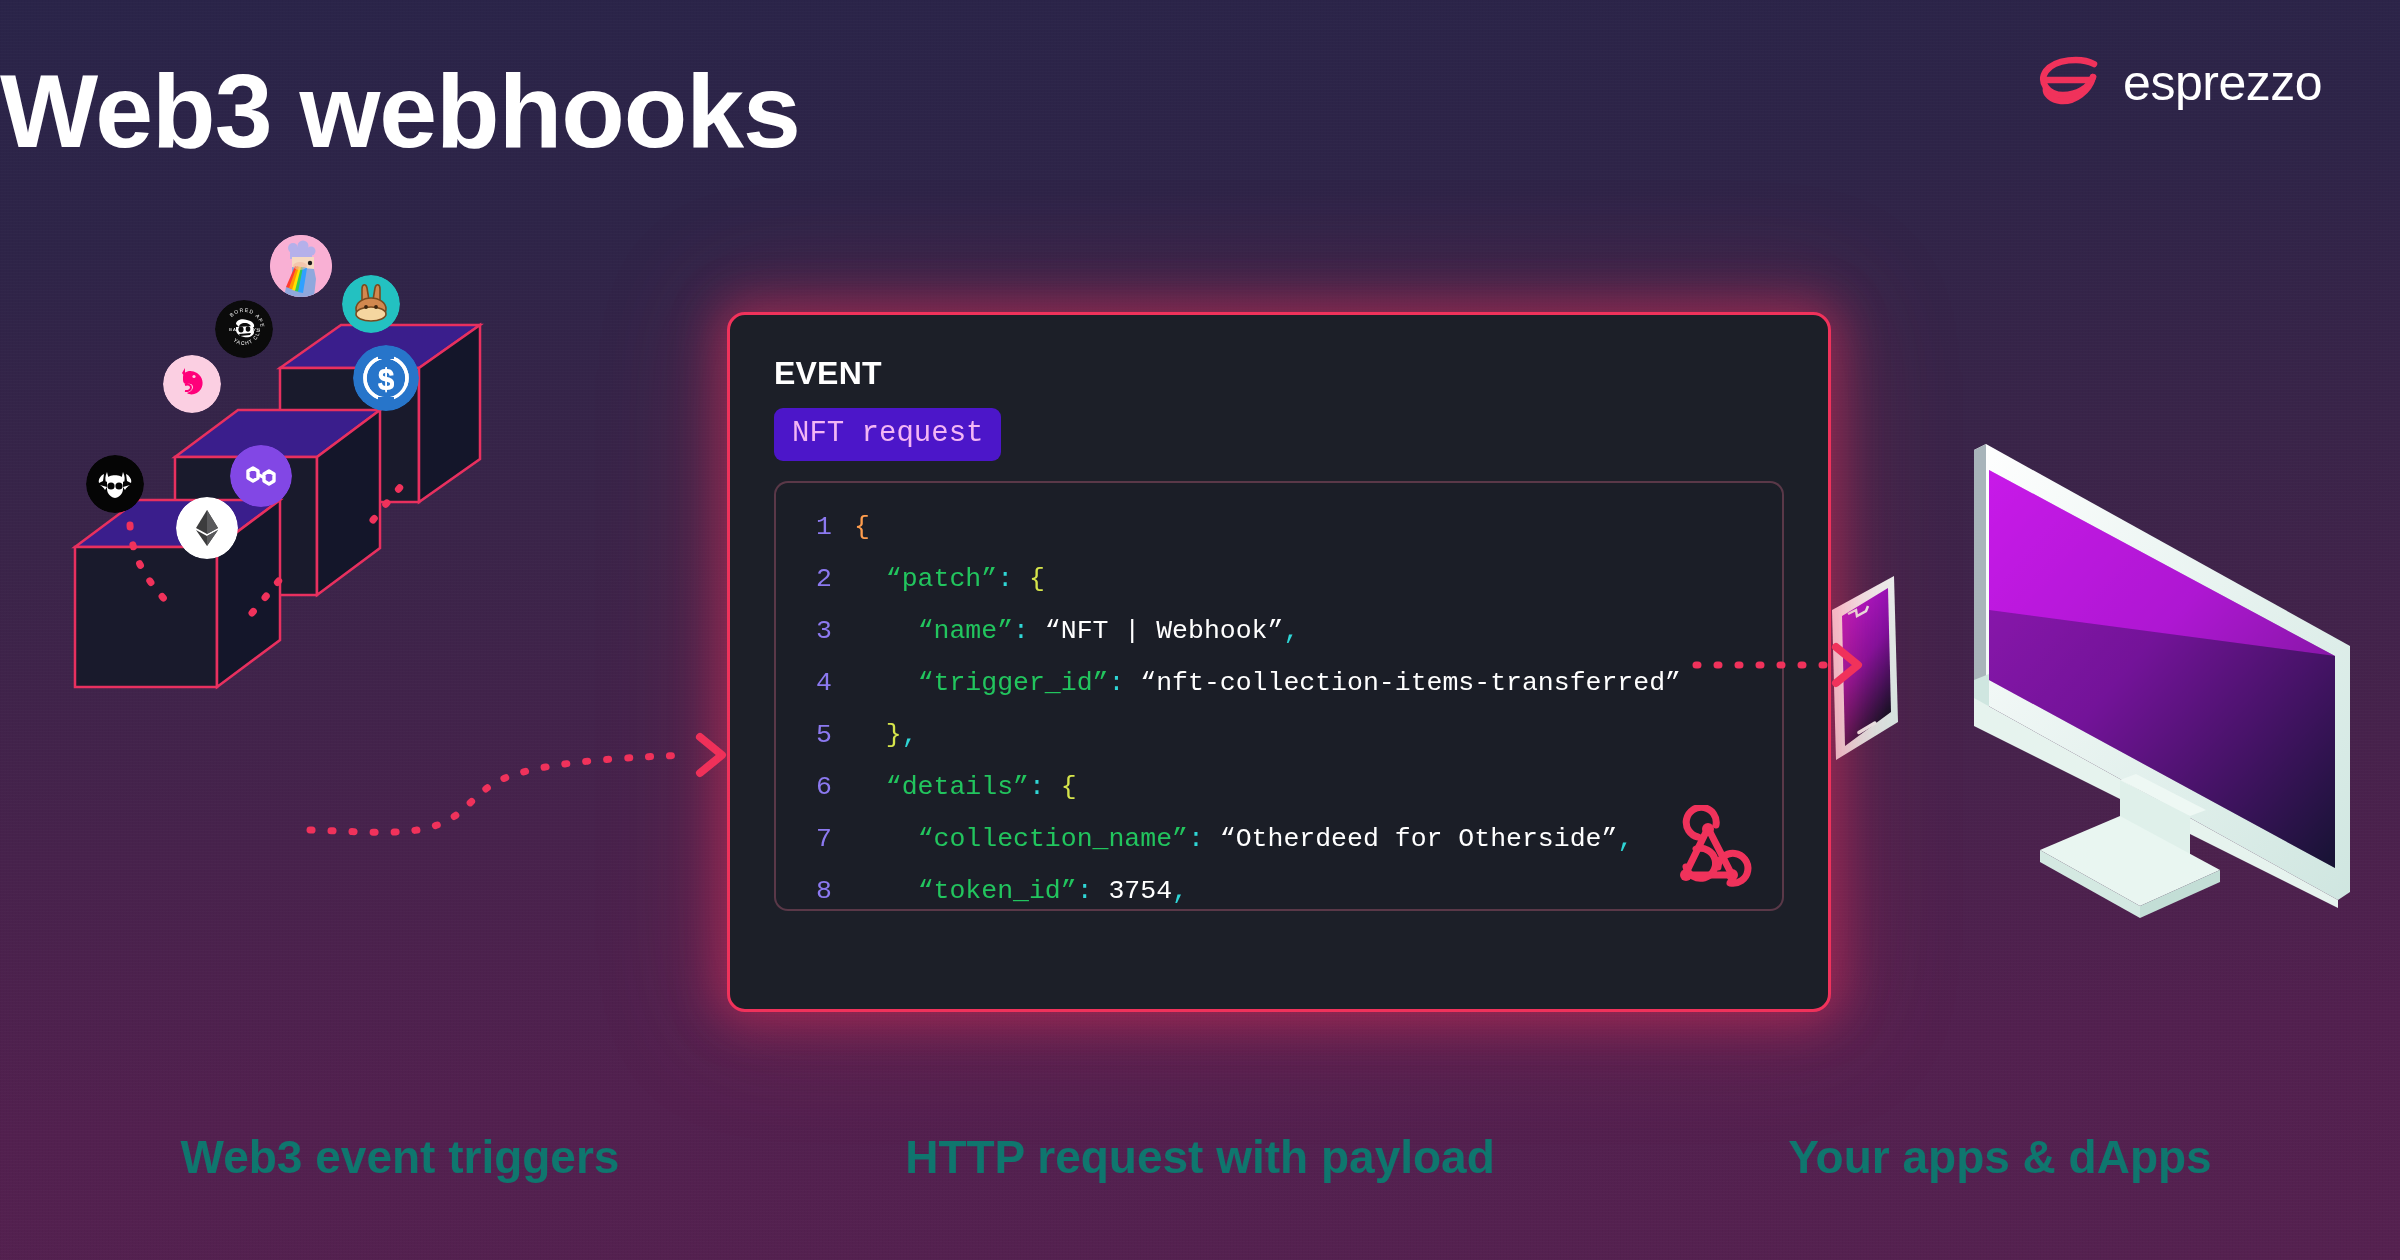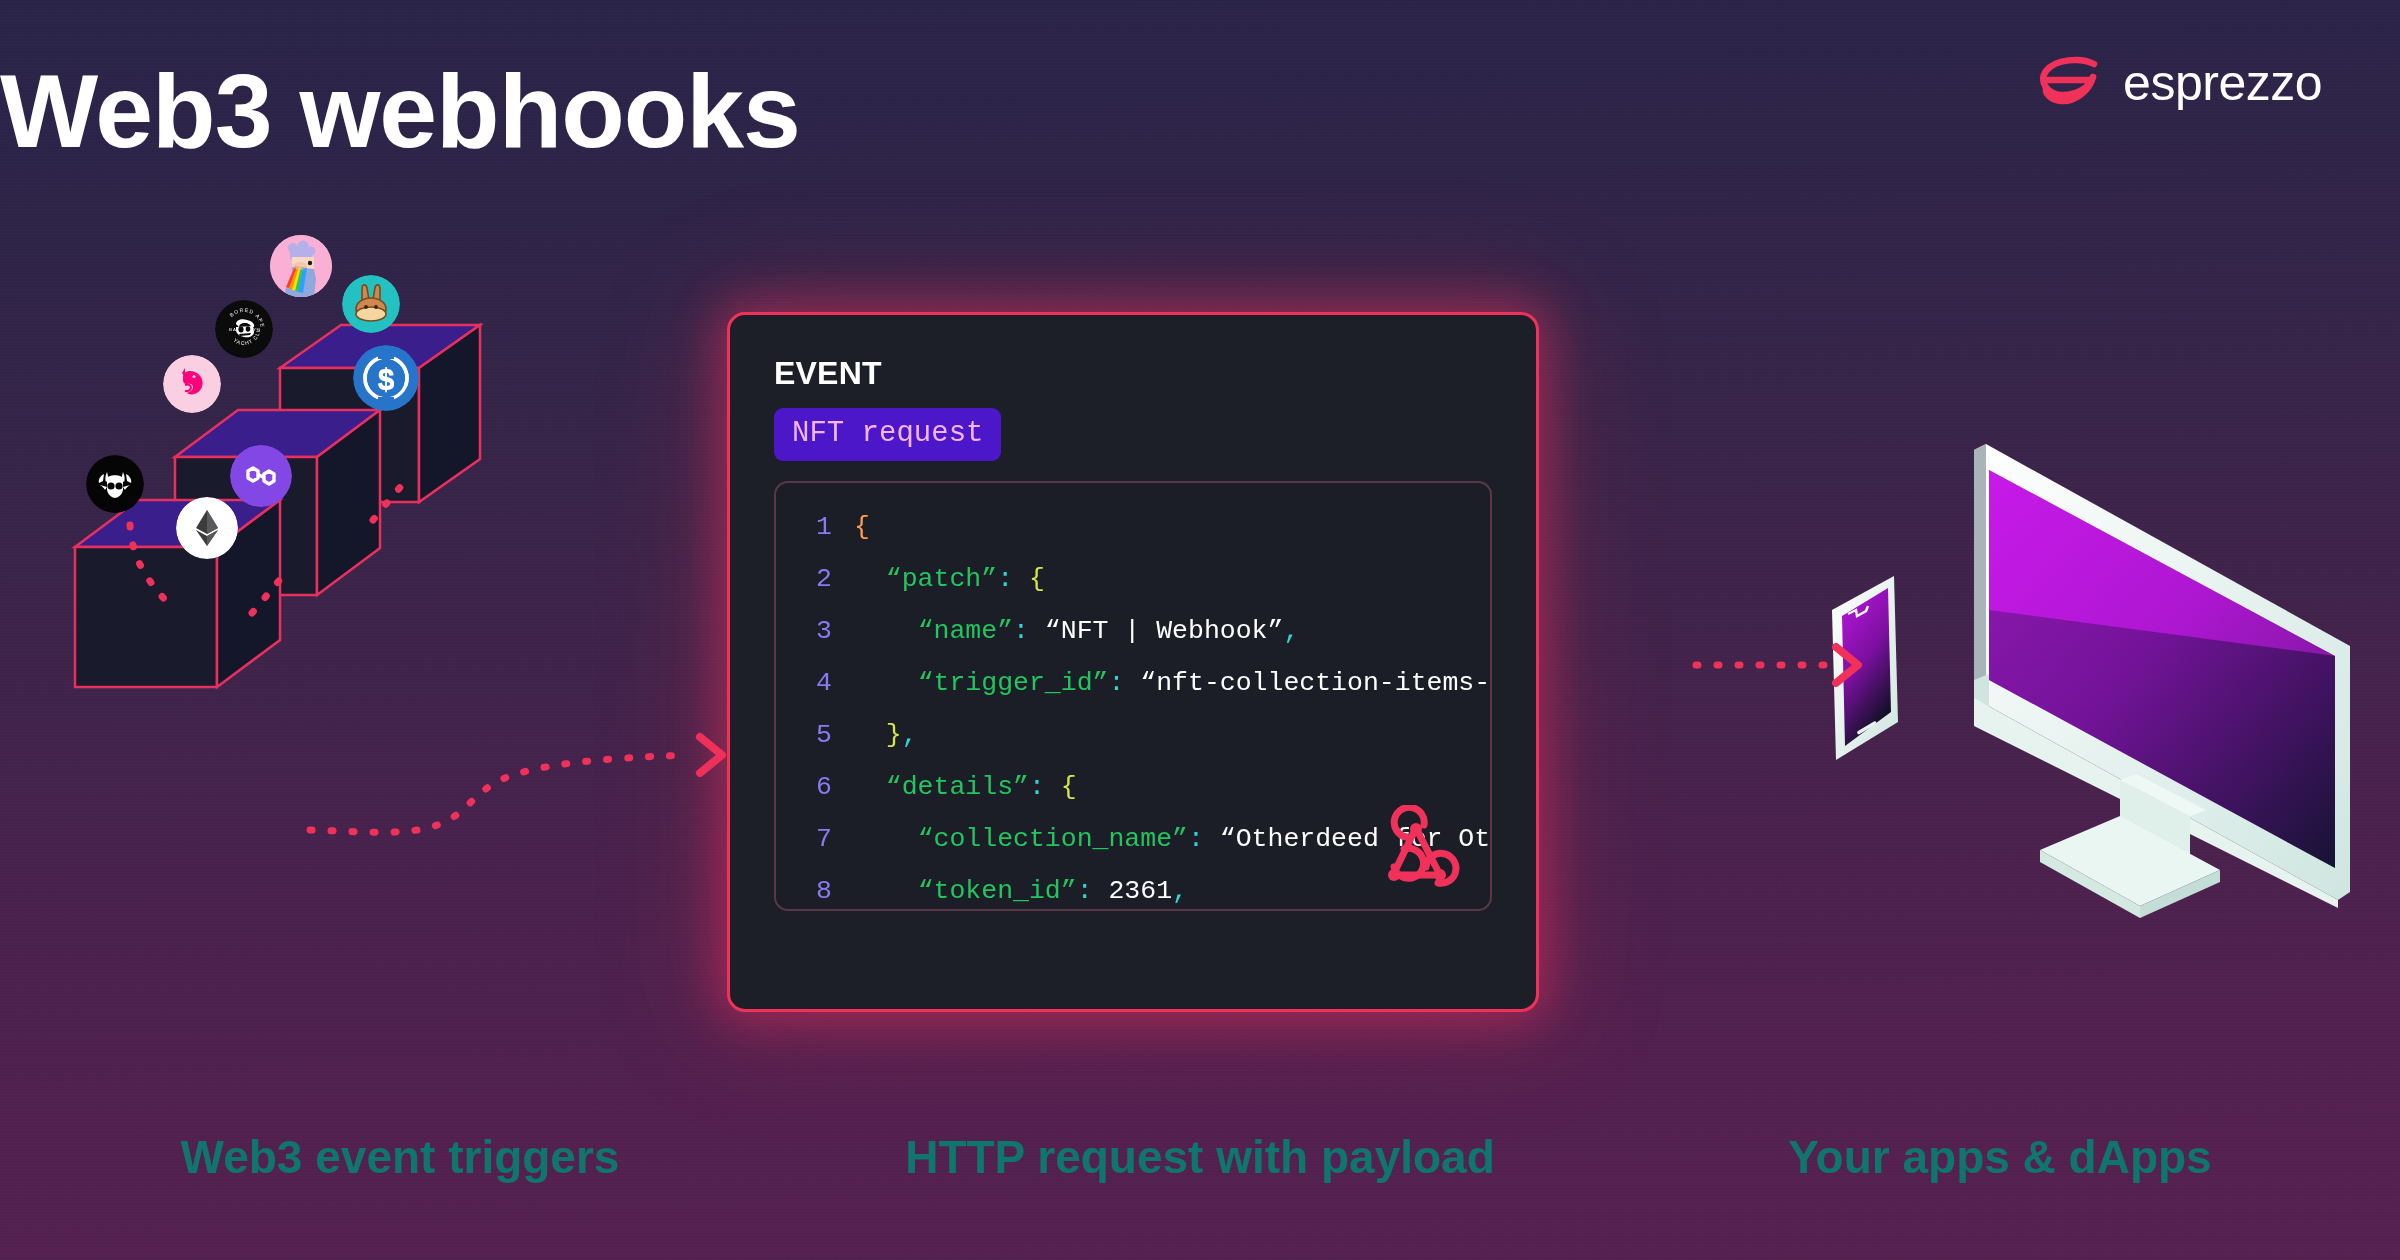--- a/index.html
+++ b/index.html
@@ -39,21 +39,21 @@
 
   .token {
     position: absolute; border-radius: 50%;
     display: flex; align-items: center; justify-content: center;
     overflow: hidden; z-index: 7;
   }
   .token svg { display:block; }
 
   
   .panel {
-    position: absolute; left: 727px; top: 312px; width: 812px; height: 700px;
+    position: absolute; left: 727px; top: 312px; width: 1104px; height: 700px;
     background: #1c1f28;
     border: 3px solid #f0325b;
     border-radius: 18px;
     box-shadow: 0 0 46px 10px rgba(240,50,91,.42), 0 0 110px 26px rgba(240,50,91,.18);
     z-index: 5; overflow: hidden;
   }
   .panel-inner { padding: 40px 44px 0 44px; }
   .event-label { font-size: 32px; font-weight: 700; color: #fff; letter-spacing: .2px; }
   .badge {
     display: inline-block; margin-top: 16px;
@@ -283,21 +283,21 @@
 
     <div class="code-box">
       <div id="code-lines">
           <div class="code-line"><span class="ln">1</span><span><span class="c-brace-o">{</span></span></div>
           <div class="code-line"><span class="ln">2</span><span><span>  </span><span class="c-key">“patch”</span><span class="c-colon">:</span><span> </span><span class="c-brace-y">{</span></span></div>
           <div class="code-line"><span class="ln">3</span><span><span>    </span><span class="c-key">“name”</span><span class="c-colon">:</span><span> </span><span class="c-str">“NFT | Webhook”</span><span class="c-punc">,</span></span></div>
           <div class="code-line"><span class="ln">4</span><span><span>    </span><span class="c-key">“trigger_id”</span><span class="c-colon">:</span><span> </span><span class="c-str">“nft-collection-items-transferred”</span></span></div>
           <div class="code-line"><span class="ln">5</span><span><span>  </span><span class="c-brace-y">}</span><span class="c-punc">,</span></span></div>
           <div class="code-line"><span class="ln">6</span><span><span>  </span><span class="c-key">“details”</span><span class="c-colon">:</span><span> </span><span class="c-brace-y">{</span></span></div>
           <div class="code-line"><span class="ln">7</span><span><span>    </span><span class="c-key">“collection_name”</span><span class="c-colon">:</span><span> </span><span class="c-str">“Otherdeed for Otherside”</span><span class="c-punc">,</span></span></div>
-          <div class="code-line"><span class="ln">8</span><span><span>    </span><span class="c-key">“token_id”</span><span class="c-colon">:</span><span> </span><span class="c-num">2361</span><span class="c-punc">,</span></span></div>
+          <div class="code-line"><span class="ln">8</span><span><span>    </span><span class="c-key">“token_id”</span><span class="c-colon">:</span><span> </span><span class="c-num">3754</span><span class="c-punc">,</span></span></div>
         </div>
       <span class="webhook-mark">
         <svg width="96" height="96" viewBox="0 0 96 96">
           <g fill="none" stroke="#f0325b" stroke-width="7" stroke-linecap="round">
             <path d="M56 20 A15 15 0 1 0 38 32"></path>
             <circle cx="48" cy="24" r="6" fill="#f0325b" stroke="none"></circle>
             <path d="M26 62 A15 15 0 1 0 36 44"></path>
             <circle cx="26" cy="70" r="6" fill="#f0325b" stroke="none"></circle>
             <path d="M70 78 A15 15 0 1 0 58 62"></path>
             <circle cx="72" cy="70" r="6" fill="#f0325b" stroke="none"></circle>

